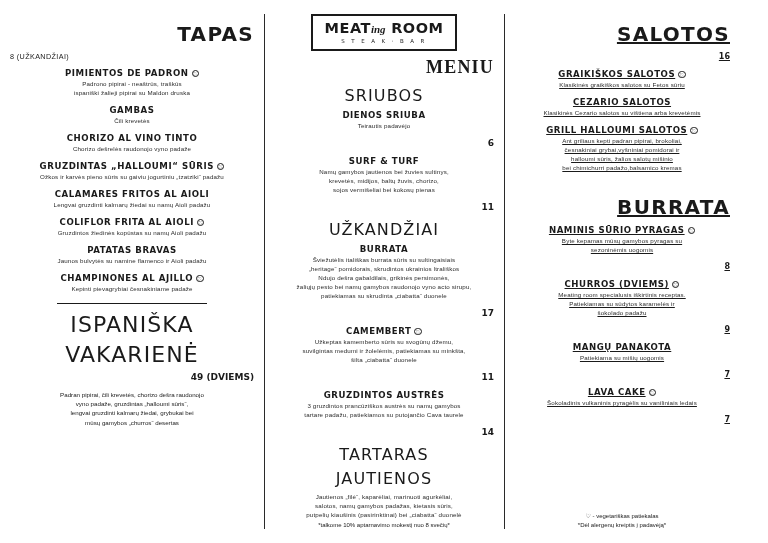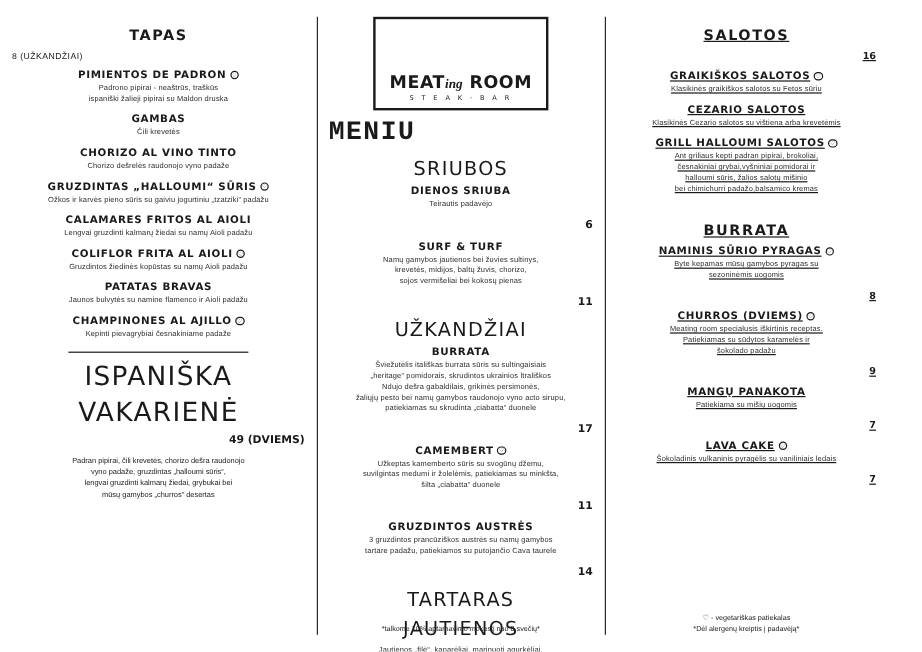--- a/index.html
+++ b/index.html
@@ -51,59 +51,58 @@
     line-height: 1;
     position: relative;
     background: #fff;
   }
   .logo-top {
     font-size: 14.5px;
     font-weight: bold;
     letter-spacing: 0.5px;
     font-family: "DejaVu Sans", sans-serif;
     white-space: nowrap;
-    margin-top: 41px;
   }
   .logo-ing {
     font-family: "Liberation Serif", serif;
     font-style: italic;
     font-size: 11px;
     font-weight: bold;
     letter-spacing: 0;
   }
   .logo-bottom {
     font-size: 5.5px;
     letter-spacing: 2.4px;
     margin-top: 3px;
     font-family: "DejaVu Sans", sans-serif;
   }
 
   
   .menu-title {
-    text-align: left;
-    font-size: 22px;
+    text-align: right;
+    font-size: 18px;
     font-weight: bold;
     letter-spacing: 1.2px;
     margin: 2px 0 8px;
-    font-family: Liberation Mono, monospace;
+    font-family: Liberation Serif, serif;
   }
   .sec-title {
     text-align: center;
     font-size: 16px;
     font-weight: normal;
     letter-spacing: 1.1px;
     margin: 0 0 5px;
     font-family: "DejaVu Sans", sans-serif;
   }
   .sec-title.big {
     font-size: 22px;
   }
   .col-head {
-    text-align: center;
-    font-size: 12px;
+    text-align: right;
+    font-size: 20px;
     font-weight: bold;
     letter-spacing: 1.3px;
     margin: 22px 0 6px;
     font-family: "DejaVu Sans", sans-serif;
   }
   .sub-note {
     text-align: left;
     font-size: 7.2px;
     letter-spacing: 0.4px;
     margin-bottom: 7px;

